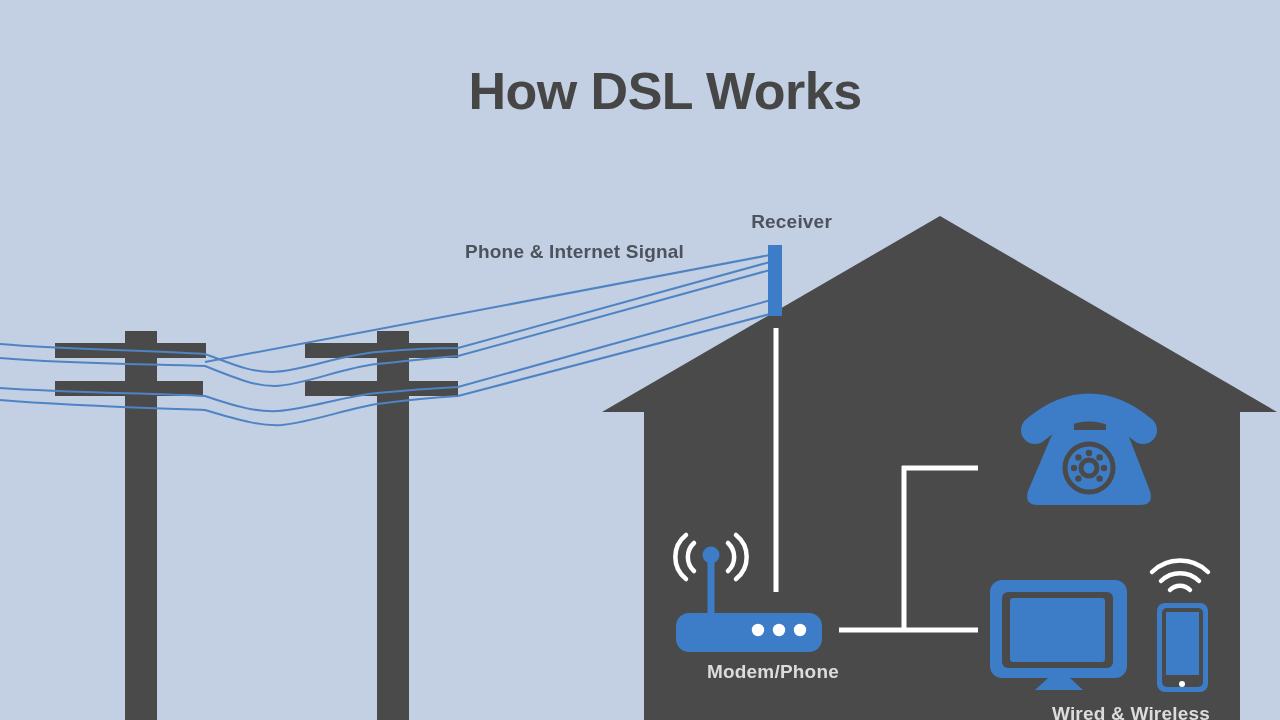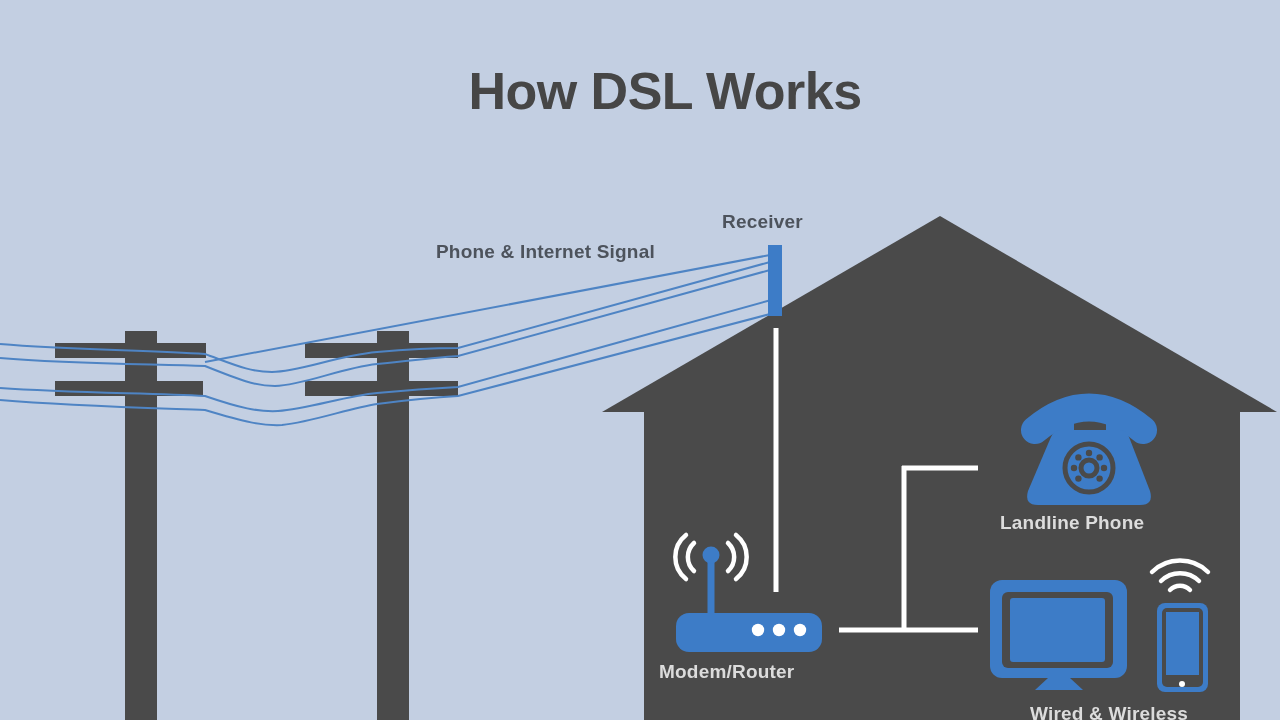--- a/index.html
+++ b/index.html
@@ -30,21 +30,21 @@
   .wifi{stroke:var(--line-white);stroke-width:4.5;fill:none;stroke-linecap:round;}
   .dial-ring{fill:none;stroke:var(--structure);stroke-width:5;}
   .dial-dot{fill:var(--structure);}
   .acc-stroke{stroke:var(--accent-blue);fill:none;}
   
   .label{
     position:absolute;
     font-size:19px;
     font-weight:600;
     letter-spacing:.2px;
-    text-align:left;
+    text-align:right;
     white-space:nowrap;
     line-height:21px;
   }
   .label.dark{color:var(--label-dark);}
   .label.light{color:var(--label-light);}
   .title{
     position:absolute;
     left:405px;top:26px;width:520px;
     text-align:center;
     font-size:52px;
@@ -144,19 +144,18 @@
       <circle class="fill-white" cx="1182" cy="684" r="3"></circle>
     </g>
   </svg>
 
   <h1 class="title">How DSL Works</h1>
 
   <div class="label dark" style="left:436px;top:241px;width:248px;">Phone &amp; Internet Signal</div>
 
   <div class="label dark" style="left:722px;top:211px;width:110px;">Receiver</div>
 
-  <div class="label light" style="left:659px;top:661px;width:180px;">Modem/Router</div>
+  <div class="label light" style="left:659px;top:661px;width:180px;">Modem/Phone</div>
 
-  <div class="label light" style="left:1000px;top:512px;width:180px;">Landline Phone</div>
 
   <div class="label light" style="left:1030px;top:703px;width:180px;">Wired &amp; Wireless</div>
 
 </div>
 
 </body></html>

